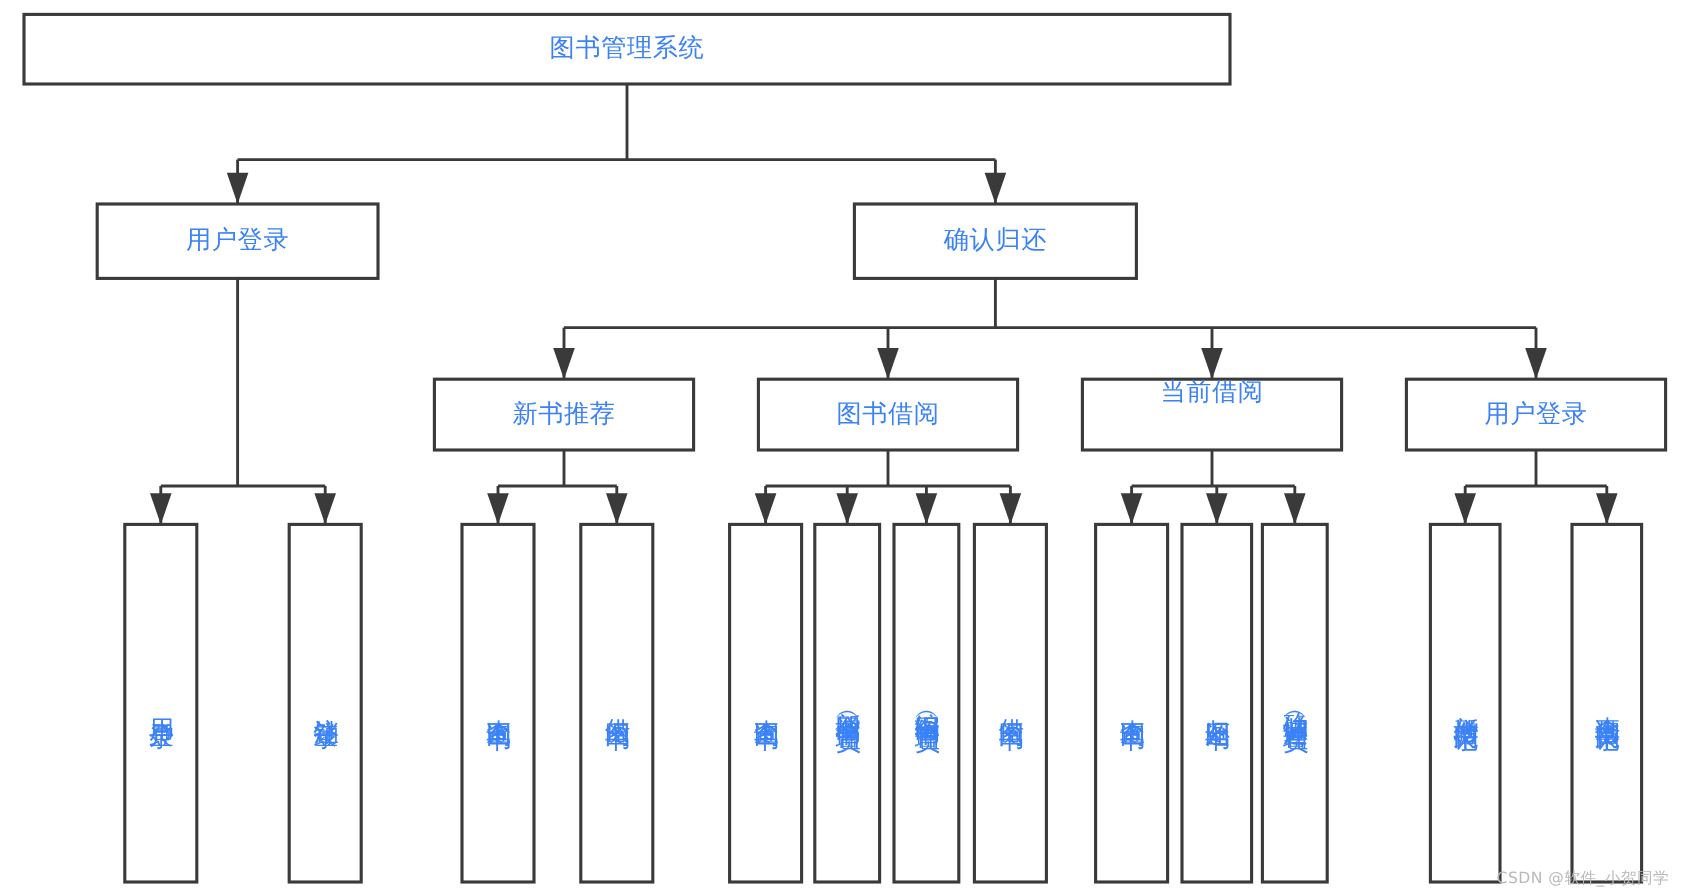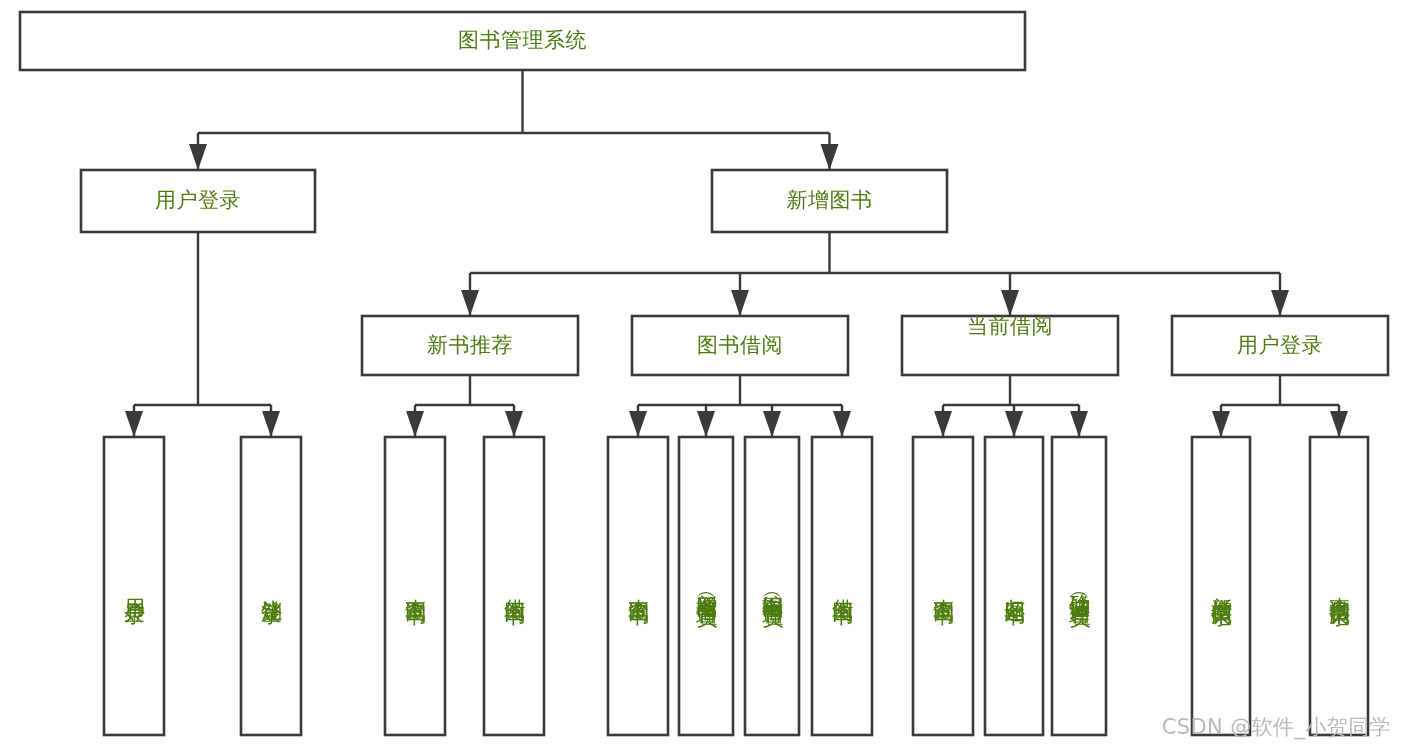--- a/index.html
+++ b/index.html
@@ -39,21 +39,21 @@
   }
   .arrow-head {
     fill: #3a3a3a;
     stroke: none;
   }
   .node-label {
     position: absolute;
     display: flex;
     align-items: center;
     justify-content: center;
-    color: #4d7c0f;
+    color: #3b82f6;
     font-family: "DejaVu Sans", "Liberation Sans", sans-serif;
     pointer-events: none;
     box-sizing: border-box;
   }
   .node-label.horiz {
     font-size: 21px;
     letter-spacing: 0.5px;
     line-height: 1.2;
     white-space: nowrap;
   }
@@ -62,21 +62,21 @@
     text-orientation: upright;
     font-size: 21px;
     line-height: 1.12;
     letter-spacing: 2px;
     white-space: nowrap;
   }
   .watermark {
     position: absolute;
     right: 14px;
     bottom: 6px;
-    font-size: 21px;
+    font-size: 13px;
     color: #b9b9b9;
     font-family: "DejaVu Sans", "Liberation Sans", sans-serif;
     letter-spacing: 0.4px;
     white-space: nowrap;
   }
 </style>
 </head>
 <body>
 
 <div id="diagram-root">
@@ -156,21 +156,21 @@
         <rect x="985" y="437" width="58" height="298" class="node-rect"></rect>
         <rect x="1052" y="437" width="54" height="298" class="node-rect"></rect>
         <rect x="1192" y="437" width="58" height="298" class="node-rect"></rect>
         <rect x="1310" y="437" width="58" height="298" class="node-rect"></rect>
       </g>
   </svg>
 
   <div id="labels">
       <div class="node-label horiz" style="left: 20px; top: 12px; width: 1005px; height: 58px;">图书管理系统</div>
       <div class="node-label horiz" style="left: 81px; top: 170px; width: 234px; height: 62px;">用户登录</div>
-      <div class="node-label horiz" style="left: 712px; top: 170px; width: 235px; height: 62px;">新增图书</div>
+      <div class="node-label horiz" style="left: 712px; top: 170px; width: 235px; height: 62px;">确认归还</div>
       <div class="node-label horiz" style="left: 362px; top: 316px; width: 216px; height: 59px; border-radius: 15px;">新书推荐</div>
       <div class="node-label horiz" style="left: 632px; top: 316px; width: 216px; height: 59px;">图书借阅</div>
       <div class="node-label horiz" style="left: 902px; top: 297px; width: 216px; height: 59px;">当前借阅</div>
       <div class="node-label horiz" style="left: 1172px; top: 316px; width: 216px; height: 59px;">用户登录</div>
       <div class="node-label vert" style="left: 104px; top: 437px; width: 60px; height: 298px;">用户登录</div>
       <div class="node-label vert" style="left: 241px; top: 437px; width: 60px; height: 298px;">注销登录</div>
       <div class="node-label vert" style="left: 385px; top: 437px; width: 60px; height: 298px;">查询图书</div>
       <div class="node-label vert" style="left: 484px; top: 437px; width: 60px; height: 298px;">借阅图书</div>
       <div class="node-label vert" style="left: 608px; top: 437px; width: 60px; height: 298px;">查询图书</div>
       <div class="node-label vert" style="left: 679px; top: 437px; width: 54px; height: 298px;">新增图书（管理员）</div>

